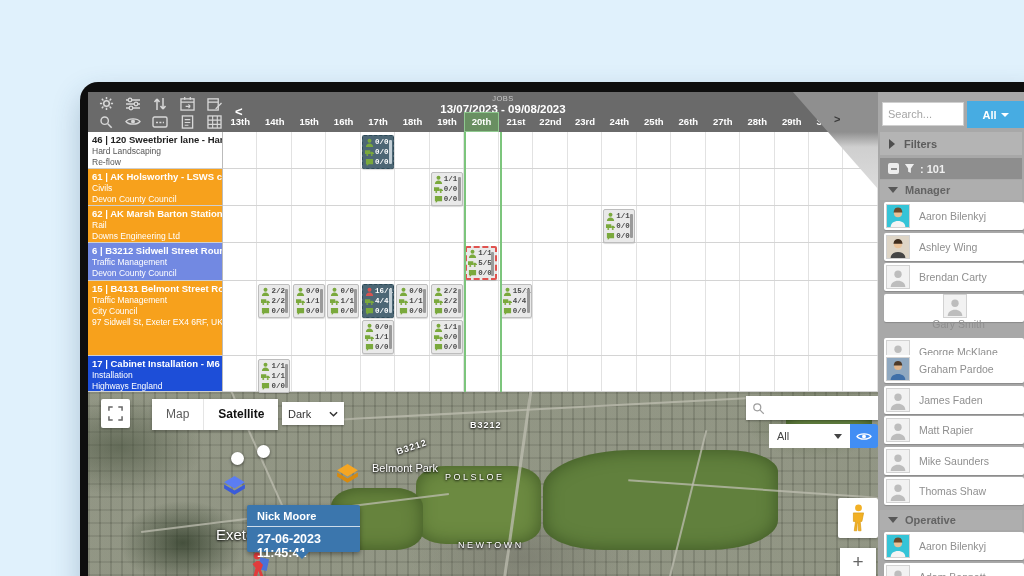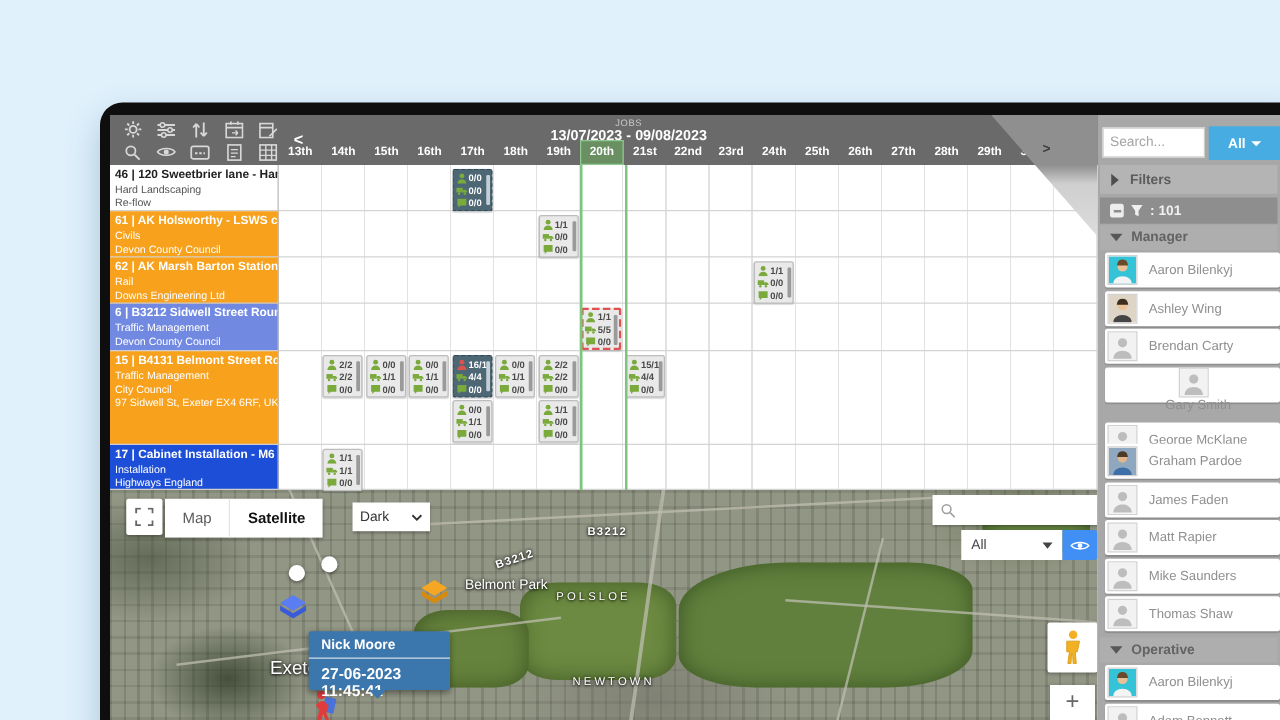--- a/index.html
+++ b/index.html
@@ -37,21 +37,21 @@
   .row-green{background:#1d4ed8;color:#fff;}
   .gridrowline{position:absolute;left:135px;width:655px;border-bottom:1px solid #d4d4d4;z-index:3;}
 
   
   .chip{position:absolute;width:32px;box-sizing:border-box;padding:1px 2px;border-radius:2px;z-index:7;
         background:#e9e9e9;border:1px solid #bdbdbd;box-shadow:0 1px 1px rgba(0,0,0,.15);cursor:pointer;}
   .chip.dark{background:#4d6775;border:1px dashed #2e4a57;}
   .chip.alert{border:2px dashed #e0524f;padding:0 1px;}
   .chip-line{display:flex;align-items:center;height:10px;}
   .chip-line svg{width:9px;height:9px;flex:0 0 auto;}
-  .chip-line span{font-size:7.5px;font-weight:bold;color:#4a4a4a;margin-left:1px;white-space:nowrap;}
+  .chip-line span{font-size:7.5px;font-weight:bold;color:#4a4a4a;margin-left:1px;white-space:nowrap;font-family:Liberation Mono, monospace;}
   .chip.dark .chip-line span{color:#fff;}
   .chip-bar{position:absolute;right:1px;top:4px;width:3px;height:24px;background:#9a9a9a;border-radius:1px;}
   .chip.dark .chip-bar{background:#c3cfd6;}
 
   
   .sidebar{position:absolute;left:790px;top:0;width:146px;height:484px;background:#a8a8a8;z-index:50;}
   .s-search{position:absolute;left:4px;top:10px;width:82px;height:24px;border:1px solid #cfcfcf;background:#fff;
             font-size:11px;color:#333;padding:0 5px;box-sizing:border-box;outline:none;}
   .s-search::placeholder{color:#a5a5a5;}
   .s-all{position:absolute;left:89px;top:9px;width:57px;height:27px;background:#47ace2;color:#fff;border:none;
@@ -83,21 +83,21 @@
       radial-gradient(120px 70px at 4% 30%,rgba(70,80,60,.6),rgba(70,80,60,0) 70%),
       radial-gradient(100px 60px at 92% 14%,rgba(80,95,60,.55),rgba(80,95,60,0) 70%),
       radial-gradient(160px 90px at 55% 90%,rgba(110,110,100,.5),rgba(110,110,100,0) 70%),
       repeating-linear-gradient(90deg,rgba(50,50,48,.12) 0 2px,rgba(200,200,190,.10) 2px 11px),
       repeating-linear-gradient(0deg,rgba(50,50,48,.10) 0 2px,rgba(205,205,195,.08) 2px 13px);}
   .park{position:absolute;background:#61803d;box-shadow:inset 0 0 18px rgba(30,50,15,.55);}
   .road{position:absolute;background:#bdbdb0;opacity:.75;}
   .maplabel{position:absolute;color:#fff;text-shadow:0 0 3px rgba(0,0,0,.85),0 1px 2px rgba(0,0,0,.7);white-space:nowrap;z-index:3;}
   .fs-btn{position:absolute;left:13px;top:7px;width:29px;height:29px;background:#fff;border-radius:2px;z-index:5;cursor:pointer;
           display:flex;align-items:center;justify-content:center;box-shadow:0 1px 3px rgba(0,0,0,.3);}
-  .mapsat{position:absolute;left:44px;top:7px;height:31px;display:flex;z-index:5;box-shadow:0 1px 3px rgba(0,0,0,.3);cursor:pointer;align-items:flex-end;}
+  .mapsat{position:absolute;left:64px;top:7px;height:31px;display:flex;z-index:5;box-shadow:0 1px 3px rgba(0,0,0,.3);cursor:pointer;align-items:flex-end;}
   .mapsat div{background:#fff;height:31px;line-height:31px;padding:0 14px;font-size:12px;}
   .mapsat .map-tab{color:#5b5b5b;border-right:1px solid #e5e5e5;}
   .mapsat .sat-tab{color:#111;font-weight:bold;}
   .styledd{position:absolute;left:194px;top:10px;width:62px;height:23px;background:#fff;z-index:5;display:flex;align-items:center;
            justify-content:space-between;padding:0 6px;box-sizing:border-box;font-size:11px;color:#333;cursor:pointer;
            box-shadow:0 1px 2px rgba(0,0,0,.3);}
   .msearch{position:absolute;left:658px;top:4px;width:132px;height:24px;background:#fff;z-index:5;display:flex;align-items:center;
            padding-left:6px;box-sizing:border-box;box-shadow:0 1px 2px rgba(0,0,0,.3);}
   .alldd{position:absolute;left:681px;top:32px;width:81px;height:24px;background:#fff;z-index:5;display:flex;align-items:center;
          justify-content:space-between;padding:0 8px;box-sizing:border-box;font-size:11px;color:#444;cursor:pointer;}

